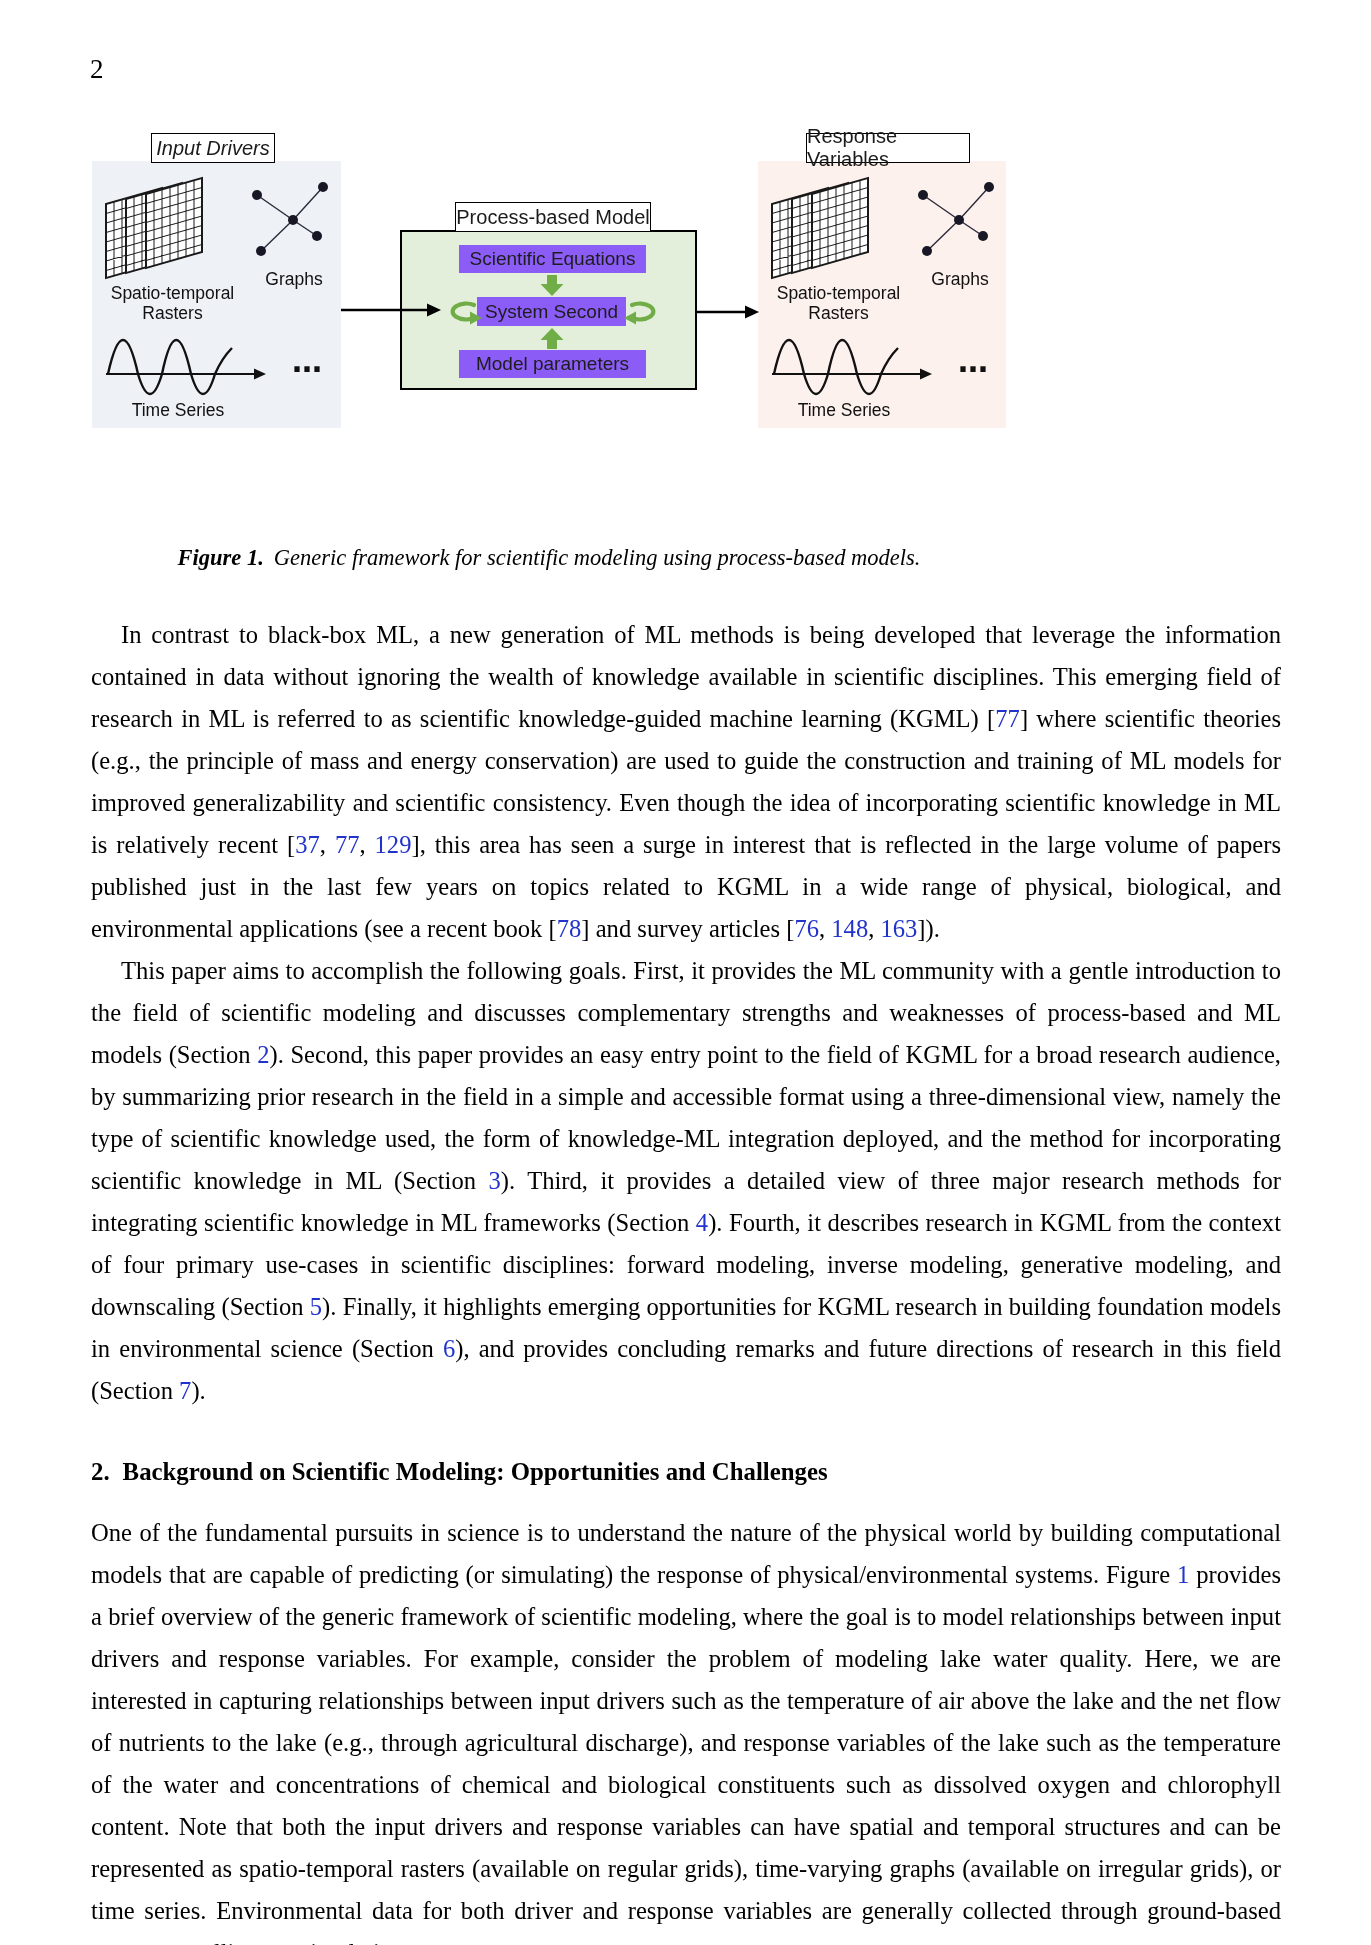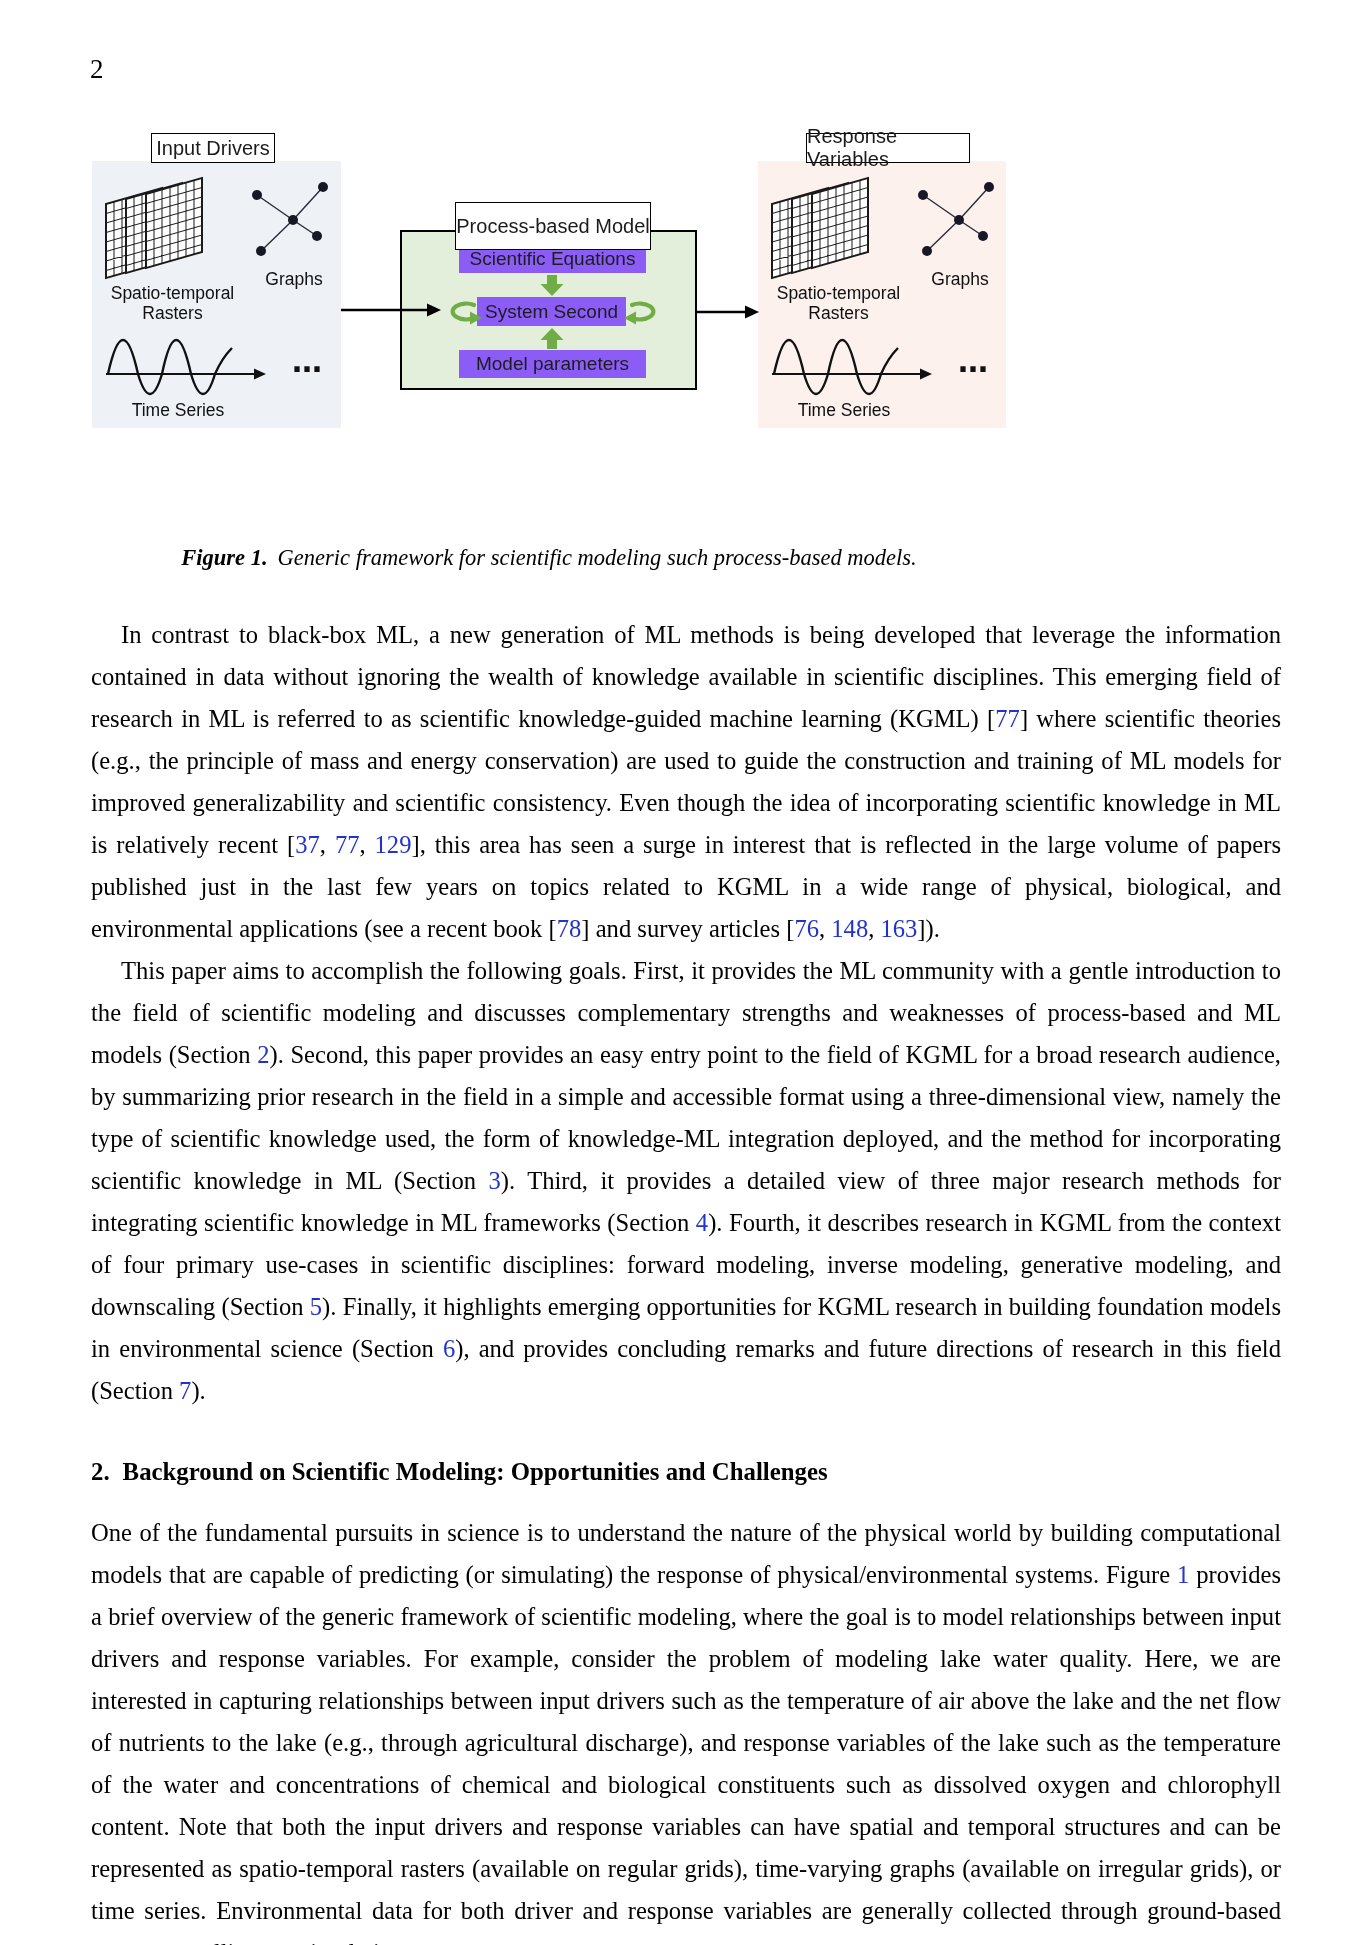--- a/index.html
+++ b/index.html
@@ -13,22 +13,22 @@
   .panel { position:absolute; }
   #panel-input    { left:92px;  top:161px; width:249px; height:267px; background:#eef2f7; }
   #panel-model    { left:400px; top:230px; width:297px; height:160px; background:#e3efda; border:2px solid #000; box-sizing:border-box; }
   #panel-response { left:758px; top:161px; width:248px; height:267px; background:#fdf1ee; }
 
   .fig-label-box {
     position:absolute; background:#fff; border:1.6px solid #000; box-sizing:border-box;
     display:flex; align-items:center; justify-content:center;
     font:20px "Liberation Sans", sans-serif; color:#1b1b1b; z-index:3;
   }
-  #label-input    { left:151px; top:133px; width:124px; height:30px; }
-  #label-model    { left:455px; top:202px; width:196px; height:48px; }
+  #label-input    { left:151px; top:133px; width:124px; height:30px;font-style:italic; }
+  #label-model    { left:455px; top:202px; width:196px; height:30px; }
   #label-response { left:806px; top:133px; width:164px; height:30px; }
 
   .green-box {
     position:absolute; background:#8b5cf6;
     display:flex; align-items:center; justify-content:center;
     font:19px "Liberation Sans", sans-serif; color:#1d1d1d; z-index:2;
   }
   #box-equations { left:459px; top:245px; width:187px; height:28px; }
   #box-states    { left:477px; top:297px; width:149px; height:29px; }
   #box-params    { left:459px; top:350px; width:187px; height:28px; }
@@ -163,21 +163,21 @@
       </svg>
     <div class="panel-caption" style="left:918px;top:269px;width:84px">Graphs</div>
     <div class="panel-caption" style="left:766px;top:283px;width:145px">Spatio-temporal Rasters</div>
     <svg class="fig-abs" style="left:770px;top:332px" width="168" height="66" viewBox="0 0 168 66">
         <use href="#sineicon"></use>
       </svg>
     <div class="ellipsis" style="left:958px;top:344px">…</div>
     <div class="panel-caption" style="left:769px;top:400px;width:150px">Time Series</div>
 
     <div id="caption">
-      <span class="cap-label">Figure 1.</span><span>Generic framework for scientific modeling such process-based models.</span>
+      <span class="cap-label">Figure 1.</span><span>Generic framework for scientific modeling using process-based models.</span>
     </div>
   </div>
 
   <div id="body-text">
     <p><span>In contrast to black-box ML, a new generation of ML methods is being developed that leverage the information contained in data without ignoring the wealth of knowledge available in scientific disciplines. This emerging field of research in ML is referred to as scientific knowledge-guided machine learning (KGML) [</span><span class="ref">77</span><span>] where scientific theories (e.g., the principle of mass and energy conservation) are used to guide the construction and training of ML models for improved generalizability and scientific consistency. Even though the idea of incorporating scientific knowledge in ML is relatively recent [</span><span class="ref">37</span><span>, </span><span class="ref">77</span><span>, </span><span class="ref">129</span><span>], this area has seen a surge in interest that is reflected in the large volume of papers published just in the last few years on topics related to KGML in a wide range of physical, biological, and environmental applications (see a recent book [</span><span class="ref">78</span><span>] and survey articles [</span><span class="ref">76</span><span>, </span><span class="ref">148</span><span>, </span><span class="ref">163</span><span>]).</span></p>
     <p><span>This paper aims to accomplish the following goals. First, it provides the ML community with a gentle introduction to the field of scientific modeling and discusses complementary strengths and weaknesses of process-based and ML models (Section </span><span class="ref">2</span><span>). Second, this paper provides an easy entry point to the field of KGML for a broad research audience, by summarizing prior research in the field in a simple and accessible format using a three-dimensional view, namely the type of scientific knowledge used, the form of knowledge-ML integration deployed, and the method for incorporating scientific knowledge in ML (Section </span><span class="ref">3</span><span>). Third, it provides a detailed view of three major research methods for integrating scientific knowledge in ML frameworks (Section </span><span class="ref">4</span><span>). Fourth, it describes research in KGML from the context of four primary use-cases in scientific disciplines: forward modeling, inverse modeling, generative modeling, and downscaling (Section </span><span class="ref">5</span><span>). Finally, it highlights emerging opportunities for KGML research in building foundation models in environmental science (Section </span><span class="ref">6</span><span>), and provides concluding remarks and future directions of research in this field (Section </span><span class="ref">7</span><span>).</span></p>
     <h2 id="section-heading">
       <span class="sec-num">2.</span><span>Background on Scientific Modeling: Opportunities and Challenges</span>
     </h2>
     <p class="noindent"><span>One of the fundamental pursuits in science is to understand the nature of the physical world by building computational models that are capable of predicting (or simulating) the response of physical/environmental systems. Figure </span><span class="ref">1</span><span> provides a brief overview of the generic framework of scientific modeling, where the goal is to model relationships between input drivers and response variables. For example, consider the problem of modeling lake water quality. Here, we are interested in capturing relationships between input drivers such as the temperature of air above the lake and the net flow of nutrients to the lake (e.g., through agricultural discharge), and response variables of the lake such as the temperature of the water and concentrations of chemical and biological constituents such as dissolved oxygen and chlorophyll content. Note that both the input drivers and response variables can have spatial and temporal structures and can be represented as spatio-temporal rasters (available on regular grids), time-varying graphs (available on irregular grids), or time series. Environmental data for both driver and response variables are generally collected through ground-based sensors, satellites, or simulation</span></p>

